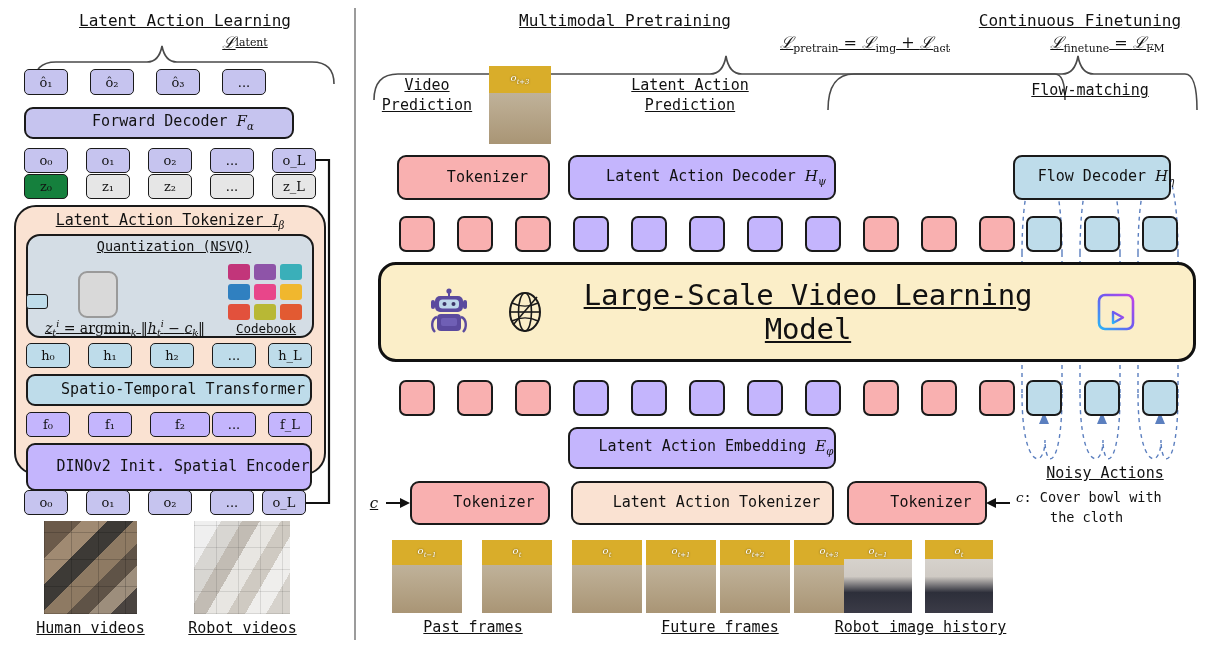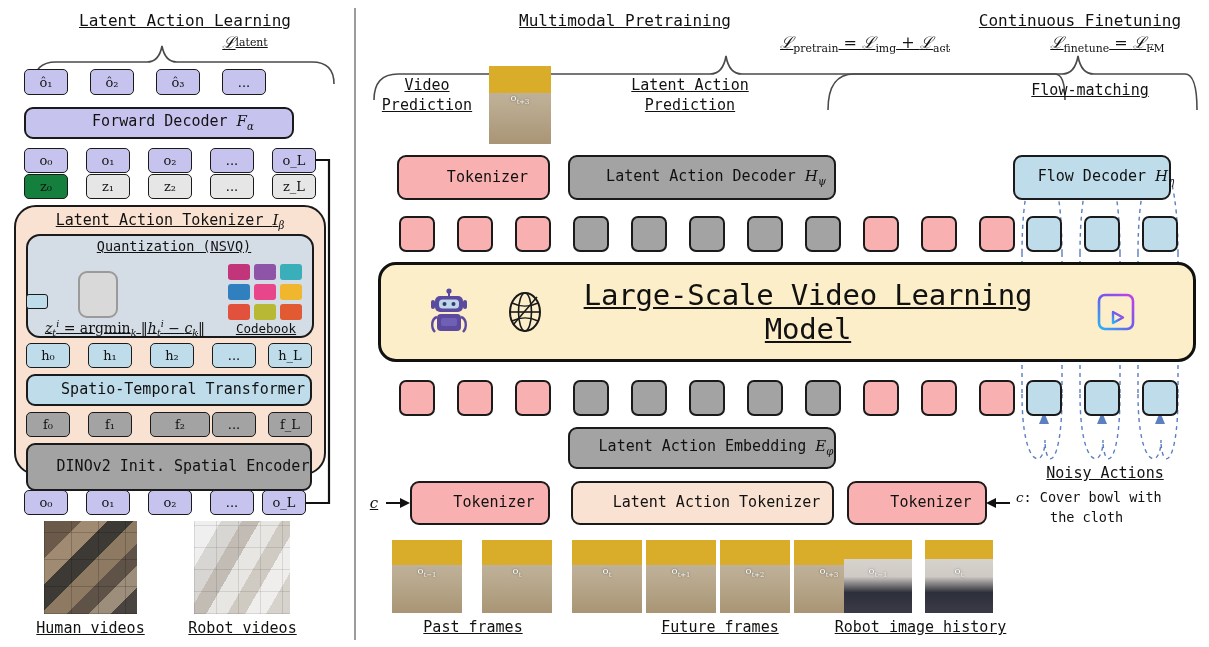--- a/index.html
+++ b/index.html
@@ -31,21 +31,21 @@
     border-radius:7px;
   }
   .small-tok {
     border:1.8px solid #1a1a1a;
     border-radius:5px;
     font-size:13px;
     display:flex; align-items:center; justify-content:center;
   }
   .purple   { background:#c6c4ef; }
   .pink     { background:#f9b0b0; }
-  .green    { background:#a3a3a3; }
+  .green    { background:#c4b5fd; }
   .blue     { background:#bedcea; }
   .peach    { background:#fae2d2; }
   .lightgr  { background:#d4dde5; }
   .cream    { background:#fbeec8; }
 
   
   .serif { font-family:"DejaVu Serif", serif; }
   sub { font-size:.68em; }
   sup { font-size:.68em; }
 
@@ -54,21 +54,21 @@
 
   
   .imgph { background-size:cover; background-position:center; border:0; }
 
   .frame-lab {
     position:absolute; left:0; right:0; top:0;
     height:34%;
     color:#fff; font-size:10px;
     display:flex; align-items:center; justify-content:center;
     text-shadow:0 0 2px rgba(0,0,0,.6);
-    font-family:"DejaVu Serif", serif; margin-top:20px;
+    font-family:"DejaVu Serif", serif; font-style:italic;
   }
 
   .robo-frame {
     background:
       linear-gradient(#d9ad2a 0 34%, transparent 34%),
       linear-gradient(180deg,#c9c0ae 0%,#b9a98e 55%,#a99575 100%);
   }
   .robo-frame2 {
     background:
       linear-gradient(#d9ad2a 0 26%, transparent 26%),

